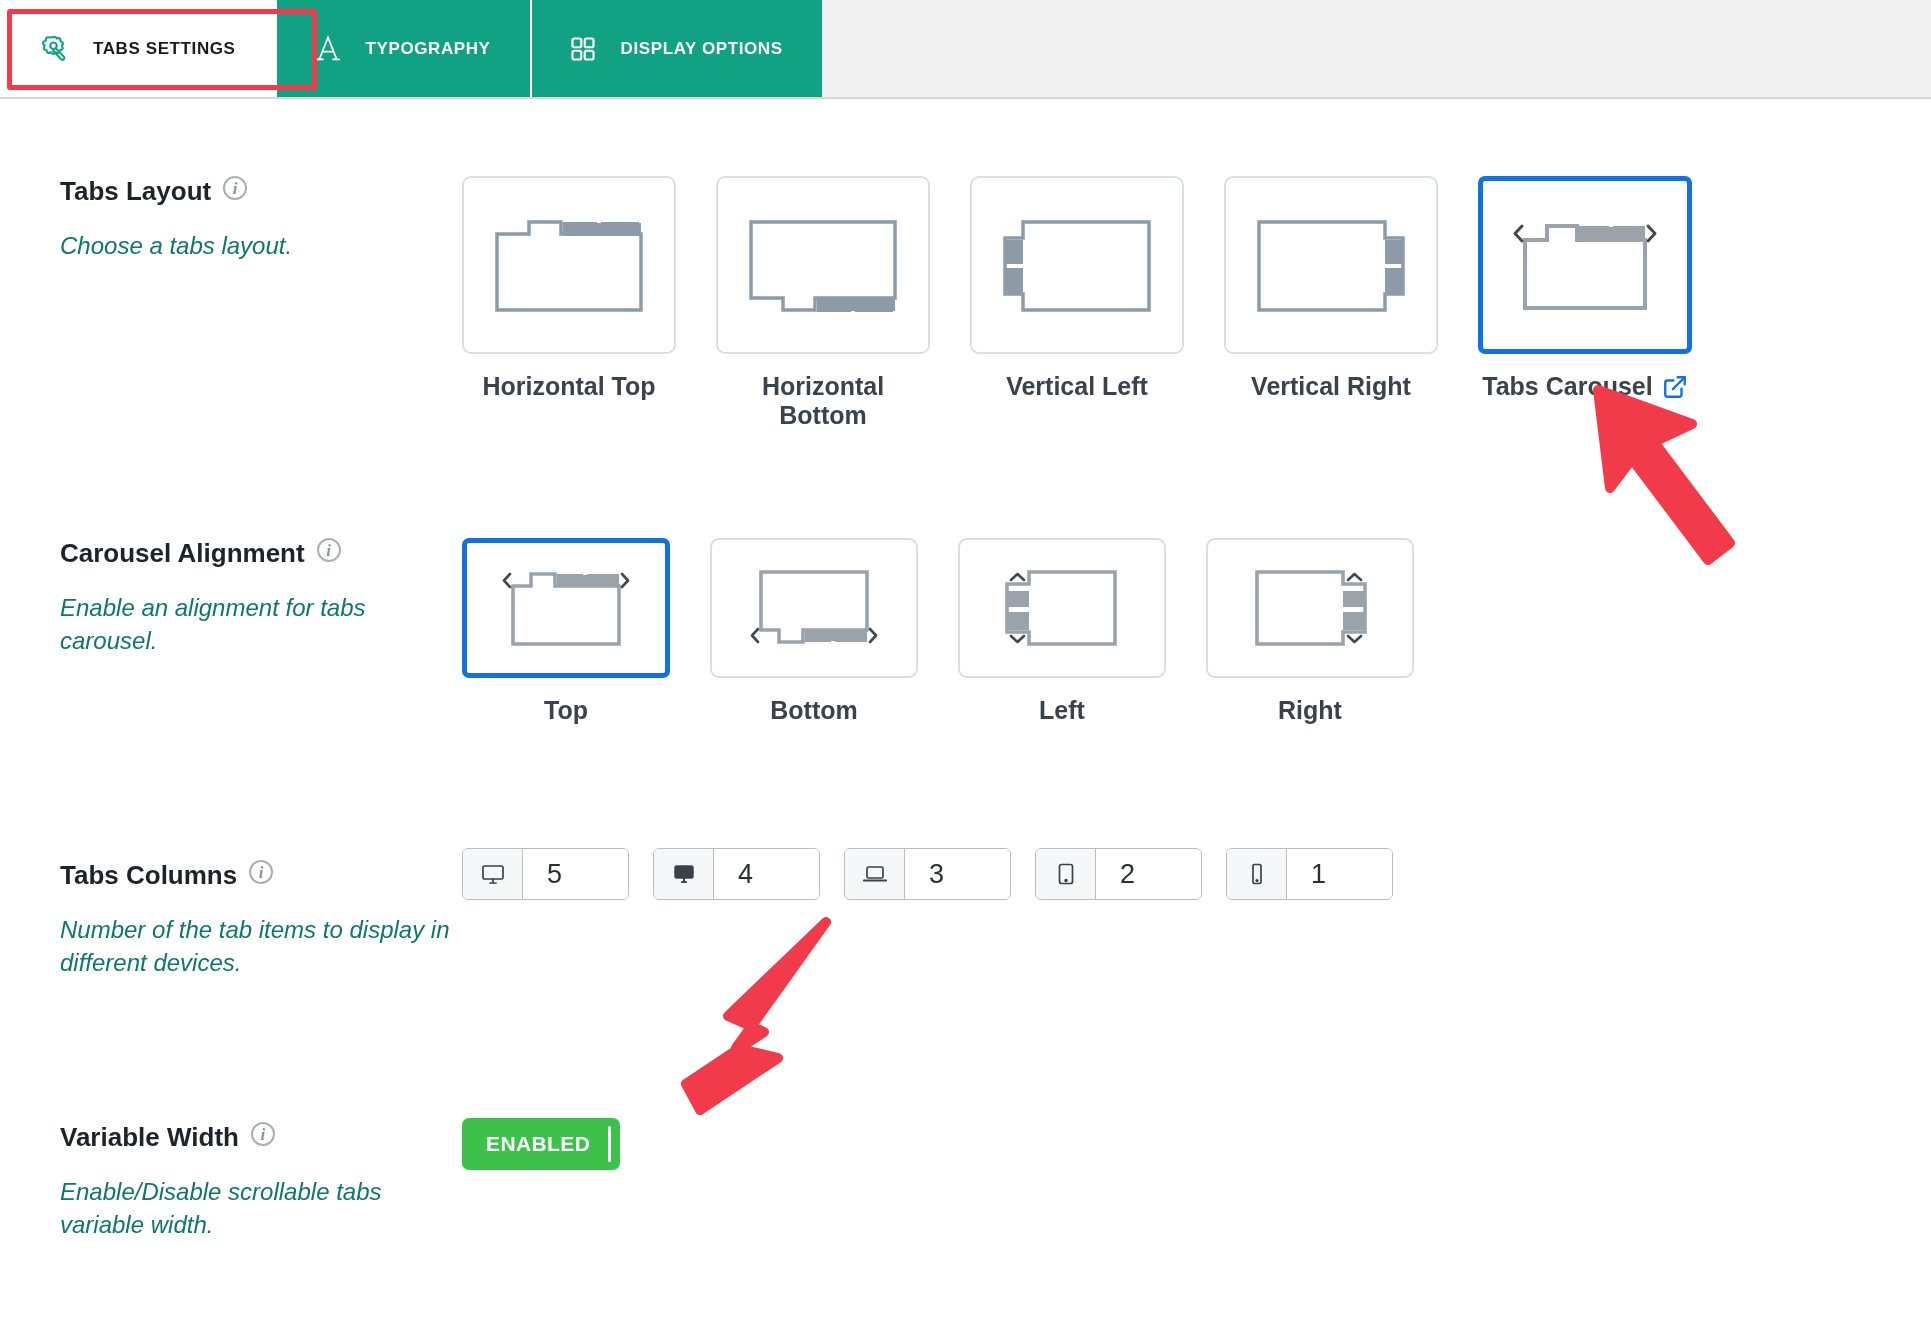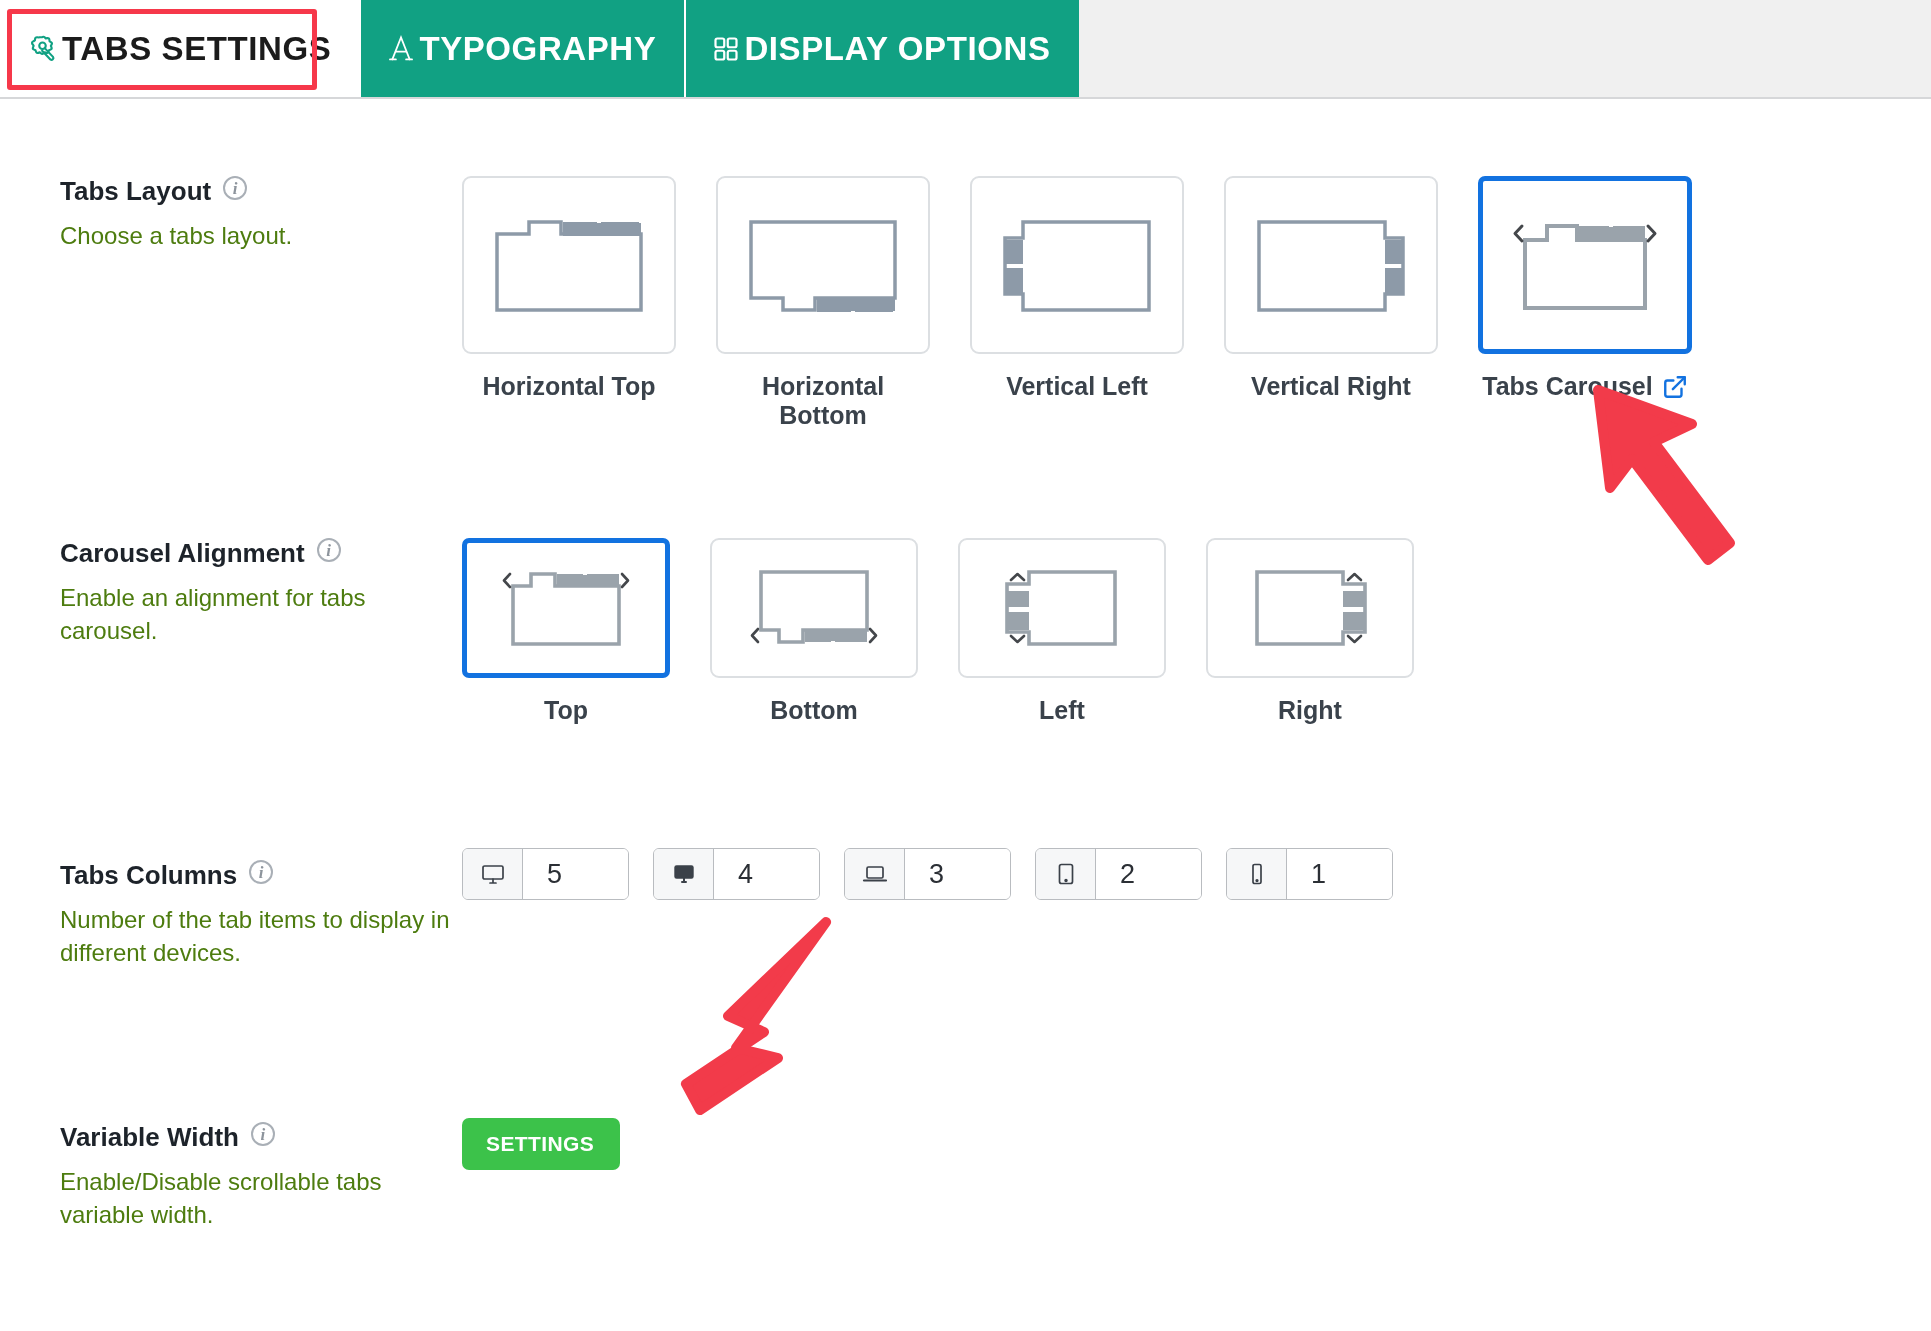--- a/index.html
+++ b/index.html
@@ -21,26 +21,26 @@
     position: relative;
     height: 99px;
     background: #f0f0f0;
     border-bottom: 2px solid #d6d7d9;
     display: flex;
     align-items: stretch;
   }
   .tab {
     display: flex;
     align-items: center;
-    gap: 4px;
-    padding: 0 28px;
+    gap: 24px;
+    padding: 0 39px;
     height: 100%;
     color: #ffffff;
     background: #11a183;
-    font-size: 33px;
+    font-size: 17px;
     font-weight: bold;
     letter-spacing: .6px;
     white-space: nowrap;
     cursor: pointer;
     position: relative;
   }
   .tab + .tab::before {
     content: "";
     position: absolute;
     left: 0; top: 0; bottom: 0;
@@ -79,23 +79,24 @@
     border-radius: 50%;
     border: 2px solid #a9afb6;
     color: #8d949c;
     font-family: "Liberation Serif", serif;
     font-style: italic;
     font-size: 17px; font-weight: bold;
     display: flex; align-items: center; justify-content: center;
     line-height: 1;
   }
   .field-desc {
-    margin-top: 12px;
+    margin-top: 22px;
     font-size: 24px;
-    color: #4d7c0f;
+    font-style: italic;
+    color: #0f766e;
     line-height: 1.38;
   }
 
   
   .choices { display: flex; }
   .choice { text-align: center; cursor: pointer; }
   .choice-box {
     border: 2px solid #dcdfe2;
     border-radius: 9px;
     background: #ffffff;
@@ -461,21 +462,21 @@
     <div class="label-col">
       <div class="field-label">
         <span>Variable Width</span>
         <span class="info-icon">i</span>
       </div>
       <div class="field-desc">Enable/Disable scrollable tabs variable width.</div>
     </div>
 
     <div class="opt-col" style="top:-4px;">
       <div class="toggle">
-        <span class="toggle-text">SETTINGS</span>
+        <span class="toggle-text">ENABLED</span>
         <span class="toggle-knob"></span>
       </div>
     </div>
   </div>
 
   <div class="arrow" style="left:1580px; top:380px;">
     <svg width="250" height="200" viewBox="0 0 250 200">
       <g fill="#f23b4a">
         <path d="M18 10 L112 44 L74 62 L150 163 L128 180 L52 79 L30 108 Z" stroke="#f23b4a" stroke-width="10" stroke-linejoin="round"></path>
       </g>

